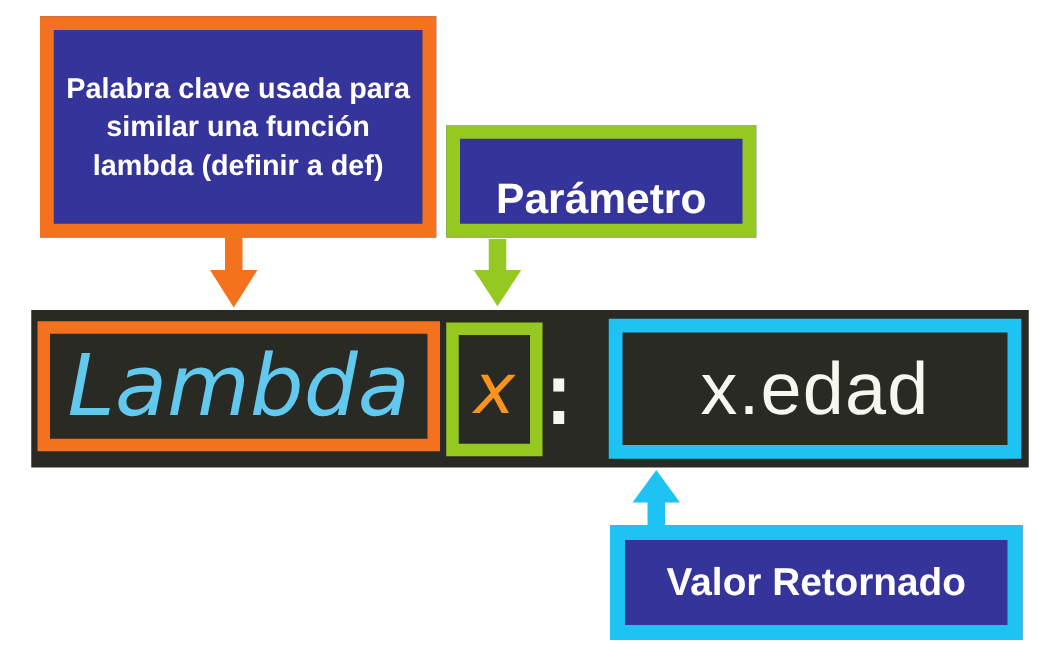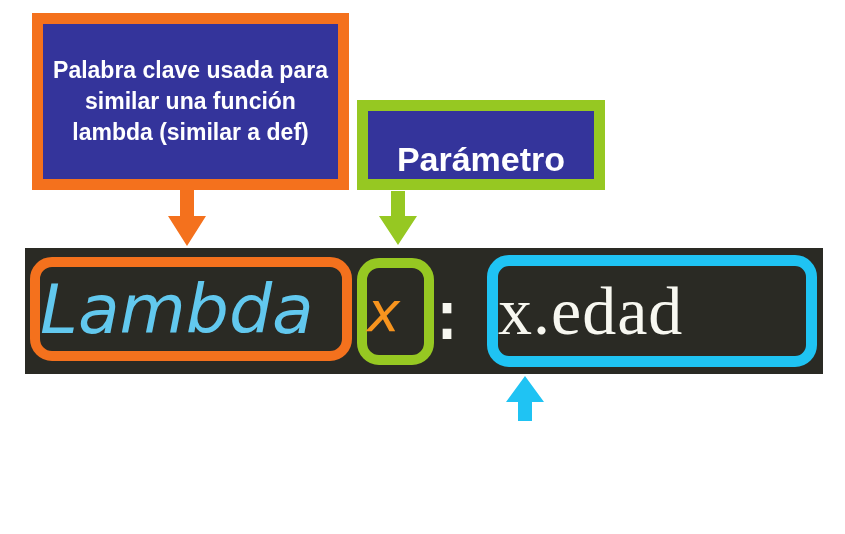--- a/index.html
+++ b/index.html
@@ -45,21 +45,21 @@
   .arrow{position:absolute;display:block;}
   .arrow-orange{color:var(--color-orange);}
   .arrow-green{color:var(--color-green);}
   .arrow-cyan{color:var(--color-cyan);}
   .code-bar{
     position:absolute;left:25px;top:248px;width:798px;height:126px;
     background:var(--color-code-background);
   }
   .code-frame{
     position:absolute;box-sizing:border-box;
-    display:flex;align-items:center;justify-content:flex-start;border-radius:22px;
+    display:flex;align-items:center;justify-content:center;
   }
   .lambda-frame{
     left:5px;top:9px;width:322px;height:104px;
     border:10px solid var(--color-orange);
   }
   .lambda-text{
     font-family:"DejaVu Sans",sans-serif;font-style:italic;
     font-size:68px;color:var(--color-lambda-text);white-space:nowrap;
   }
   .param-frame{
@@ -74,34 +74,34 @@
     position:absolute;left:403px;top:0;width:38px;height:126px;
     display:flex;align-items:center;justify-content:center;
     font-family:"DejaVu Sans Mono",monospace;
     font-size:70px;color:var(--color-code-text);padding-top:8px;box-sizing:border-box;
   }
   .return-frame{
     left:462px;top:7px;width:330px;height:112px;
     border:11px solid var(--color-cyan);
   }
   .return-text{
-    font-family:Liberation Serif, serif;
-    font-size:68px;color:var(--color-code-text);white-space:nowrap;letter-spacing:1px;
+    font-family:Liberation Sans, sans-serif;
+    font-size:59px;color:var(--color-code-text);white-space:nowrap;letter-spacing:1px;
   }
 </style>
 </head>
 <body>
 
 <div class="canvas">
 
   <div class="annotation-box keyword-box">
     <div>
       <div>Palabra clave usada para</div>
       <div>similar una función</div>
-      <div>lambda (similar a def)</div>
+      <div>lambda (definir a def)</div>
     </div>
   </div>
 
   <svg class="arrow arrow-orange" style="left:167px;top:190px;" width="40" height="57" viewBox="0 0 40 57">
     <polygon points="13,0 27,0 27,26 39,26 20,56 1,26 13,26" fill="currentColor"></polygon>
   </svg>
 
   <div class="annotation-box param-box">
     <span>Parámetro</span>
   </div>
@@ -125,14 +125,17 @@
     <div class="code-frame return-frame">
       <span class="return-text">x.edad</span>
     </div>
 
   </div>
 
   <svg class="arrow arrow-cyan" style="left:505px;top:375px;" width="40" height="46" viewBox="0 0 40 46">
     <polygon points="20,1 39,27 27,27 27,46 13,46 13,27 1,27" fill="currentColor"></polygon>
   </svg>
 
+  <div class="annotation-box valor-box">
+    <span>Valor Retornado</span>
+  </div>
 
 </div>
 
 </body></html>

